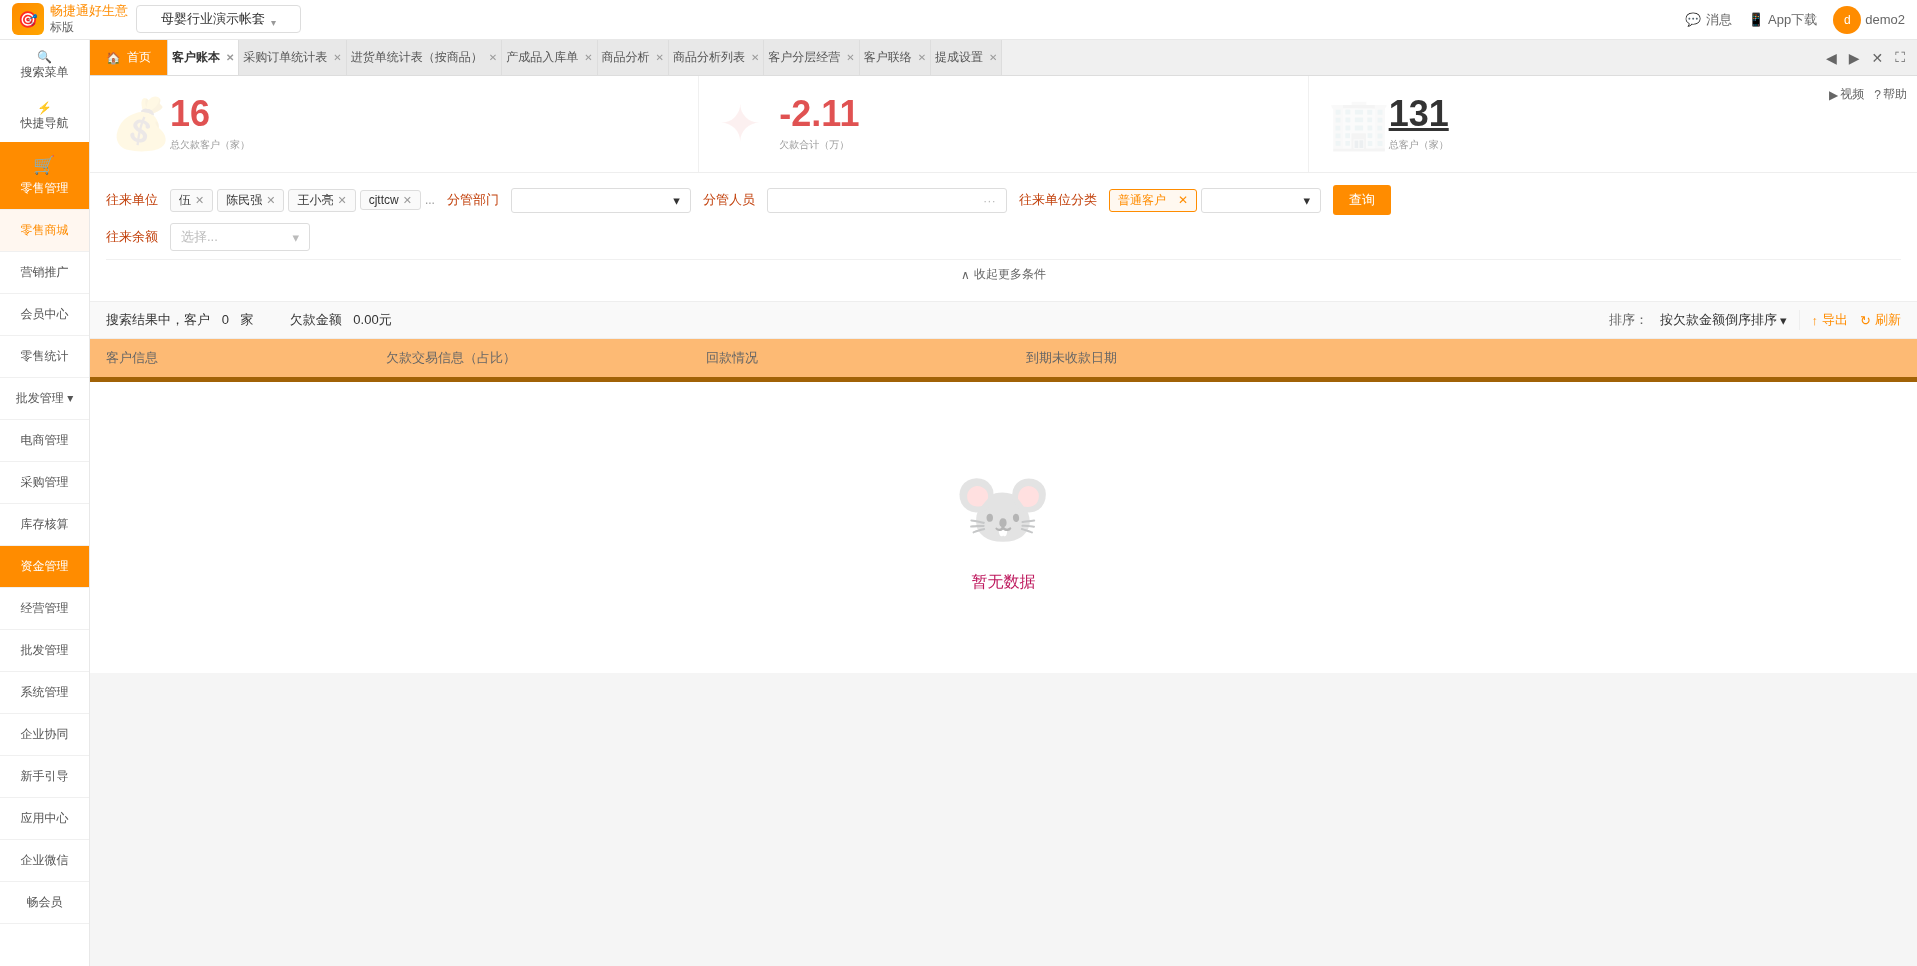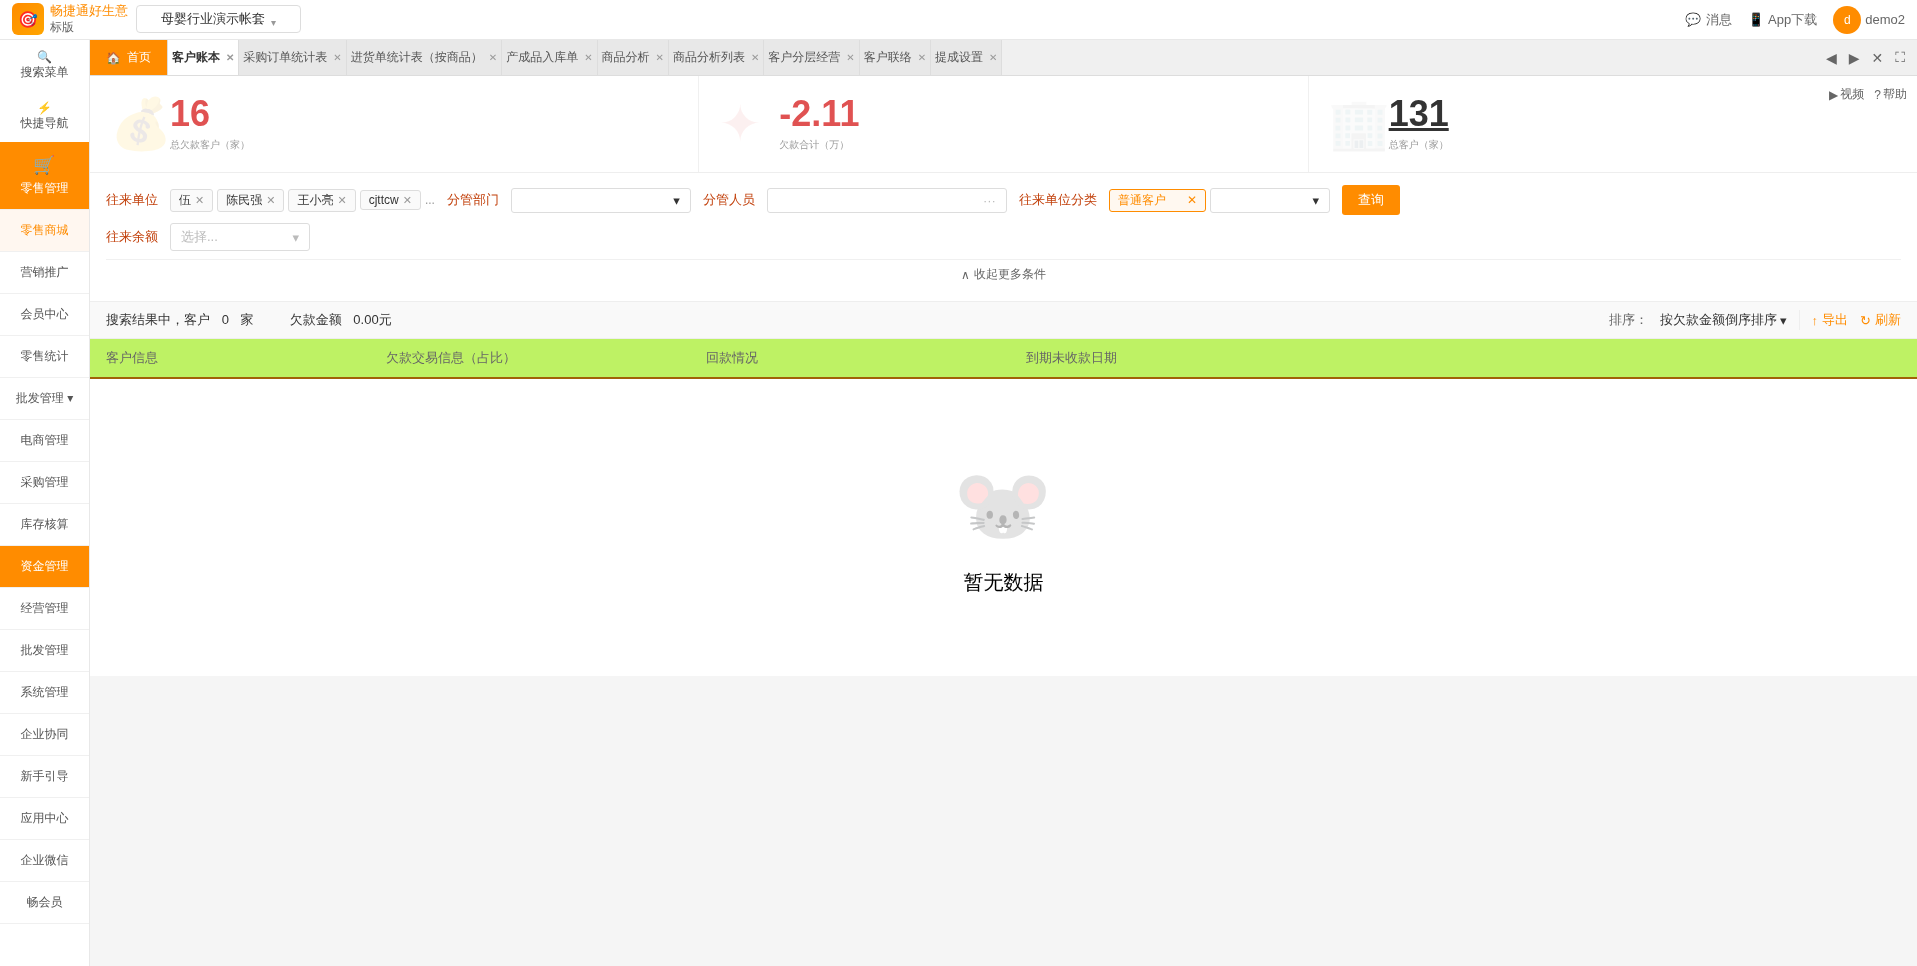--- a/index.html
+++ b/index.html
@@ -125,21 +125,21 @@
     .filter-row { display: flex; align-items: center; gap: 12px; flex-wrap: wrap; margin-bottom: 8px; }
     .filter-row:last-child { margin-bottom: 0; }
     .filter-label { color: #c2410c; font-size: 13px; white-space: nowrap; }
     .filter-tag-group { display: flex; align-items: center; gap: 4px; flex-wrap: wrap; }
     .filter-tag { display: flex; align-items: center; gap: 4px; padding: 2px 8px; border: 1px solid #ddd; border-radius: 3px; font-size: 12px; color: #333; background: #fafafa; }
     .filter-tag .remove { cursor: pointer; color: #999; font-size: 11px; }
     .filter-more { color: #999; font-size: 12px; cursor: pointer; }
     .select-box { min-width: 180px; padding: 4px 10px; border: 1px solid #ddd; border-radius: 3px; font-size: 13px; cursor: pointer; display: flex; align-items: center; justify-content: space-between; color: #333; }
     .select-box .placeholder { color: #bbb; }
     .select-input { min-width: 240px; padding: 4px 10px; border: 1px solid #ddd; border-radius: 3px; font-size: 13px; cursor: pointer; display: flex; align-items: center; justify-content: space-between; color: #bbb; }
-    .category-tag { display: flex; align-items: center; gap: 21px; padding: 2px 8px; border: 1px solid #ff8c00; border-radius: 3px; font-size: 12px; color: #ff8c00; background: #fff8f0; }
+    .category-tag { display: flex; align-items: center; gap: 12px; padding: 2px 8px; border: 1px solid #ff8c00; border-radius: 3px; font-size: 12px; color: #ff8c00; background: #fff8f0; }
     .collapse-btn { color: #666; font-size: 12px; cursor: pointer; display: flex; align-items: center; gap: 4px; }
     .amount-select { min-width: 140px; padding: 4px 10px; border: 1px solid #ddd; border-radius: 3px; font-size: 13px; cursor: pointer; display: flex; align-items: center; justify-content: space-between; color: #bbb; }
 
     
     .results-bar {
       background: #f9f9f9;
       padding: 8px 16px;
       display: flex;
       align-items: center;
       justify-content: space-between;
@@ -148,31 +148,31 @@
     }
     .results-info { color: #333; }
     .results-info span { margin-right: 8px; }
     .results-actions { display: flex; align-items: center; gap: 12px; }
     .sort-label { color: #666; }
     .sort-value { color: #333; cursor: pointer; display: flex; align-items: center; gap: 3px; }
     .action-btn { display: flex; align-items: center; gap: 4px; cursor: pointer; color: #ff8c00; font-size: 13px; }
 
     
     .data-table { width: 100%; background: #fff; }
-    .table-header { display: flex; padding: 10px 16px; background: #bef264; border-bottom: 2px solid #a16207; }
+    .table-header { display: flex; padding: 10px 16px; background: #fdba74; border-bottom: 5px solid #a16207; }
     .table-col { color: #666; font-size: 13px; }
     .col-customer { flex: 0 0 280px; }
     .col-debt { flex: 0 0 320px; }
     .col-repay { flex: 0 0 320px; }
     .col-date { flex: 1; }
 
     
     .empty-state { display: flex; flex-direction: column; align-items: center; justify-content: center; padding: 80px 20px; color: #ccc; }
     .empty-icon { font-size: 80px; margin-bottom: 16px; opacity: 0.4; }
-    .empty-text { font-size: 20px; color: #000000; }
+    .empty-text { font-size: 16px; color: #be185d; }
 
     
     .query-btn { background: #ff8c00; color: white; border: none; padding: 6px 16px; border-radius: 3px; cursor: pointer; font-size: 13px; }
 
     
     .divider-vertical { width: 1px; height: 20px; background: #eee; }
 
     .collapse-row { display: flex; justify-content: center; padding: 6px; border-top: 1px solid #f0f0f0; }
   </style>
 </head>

